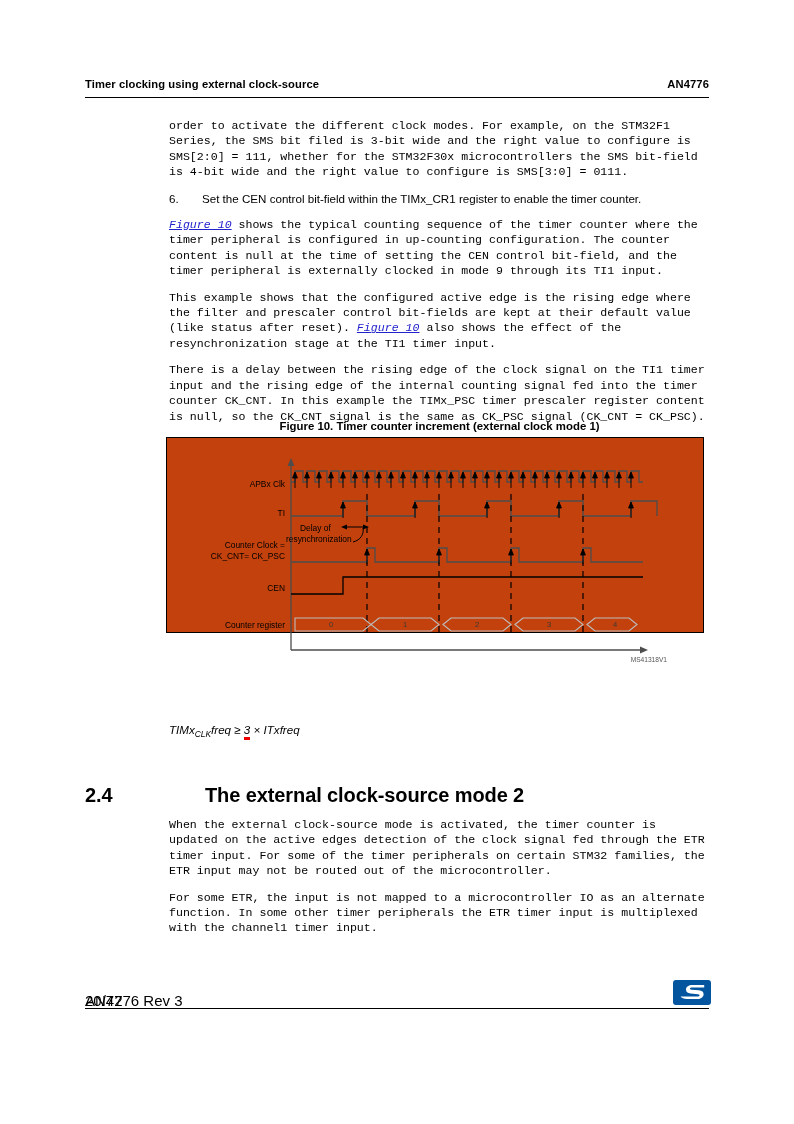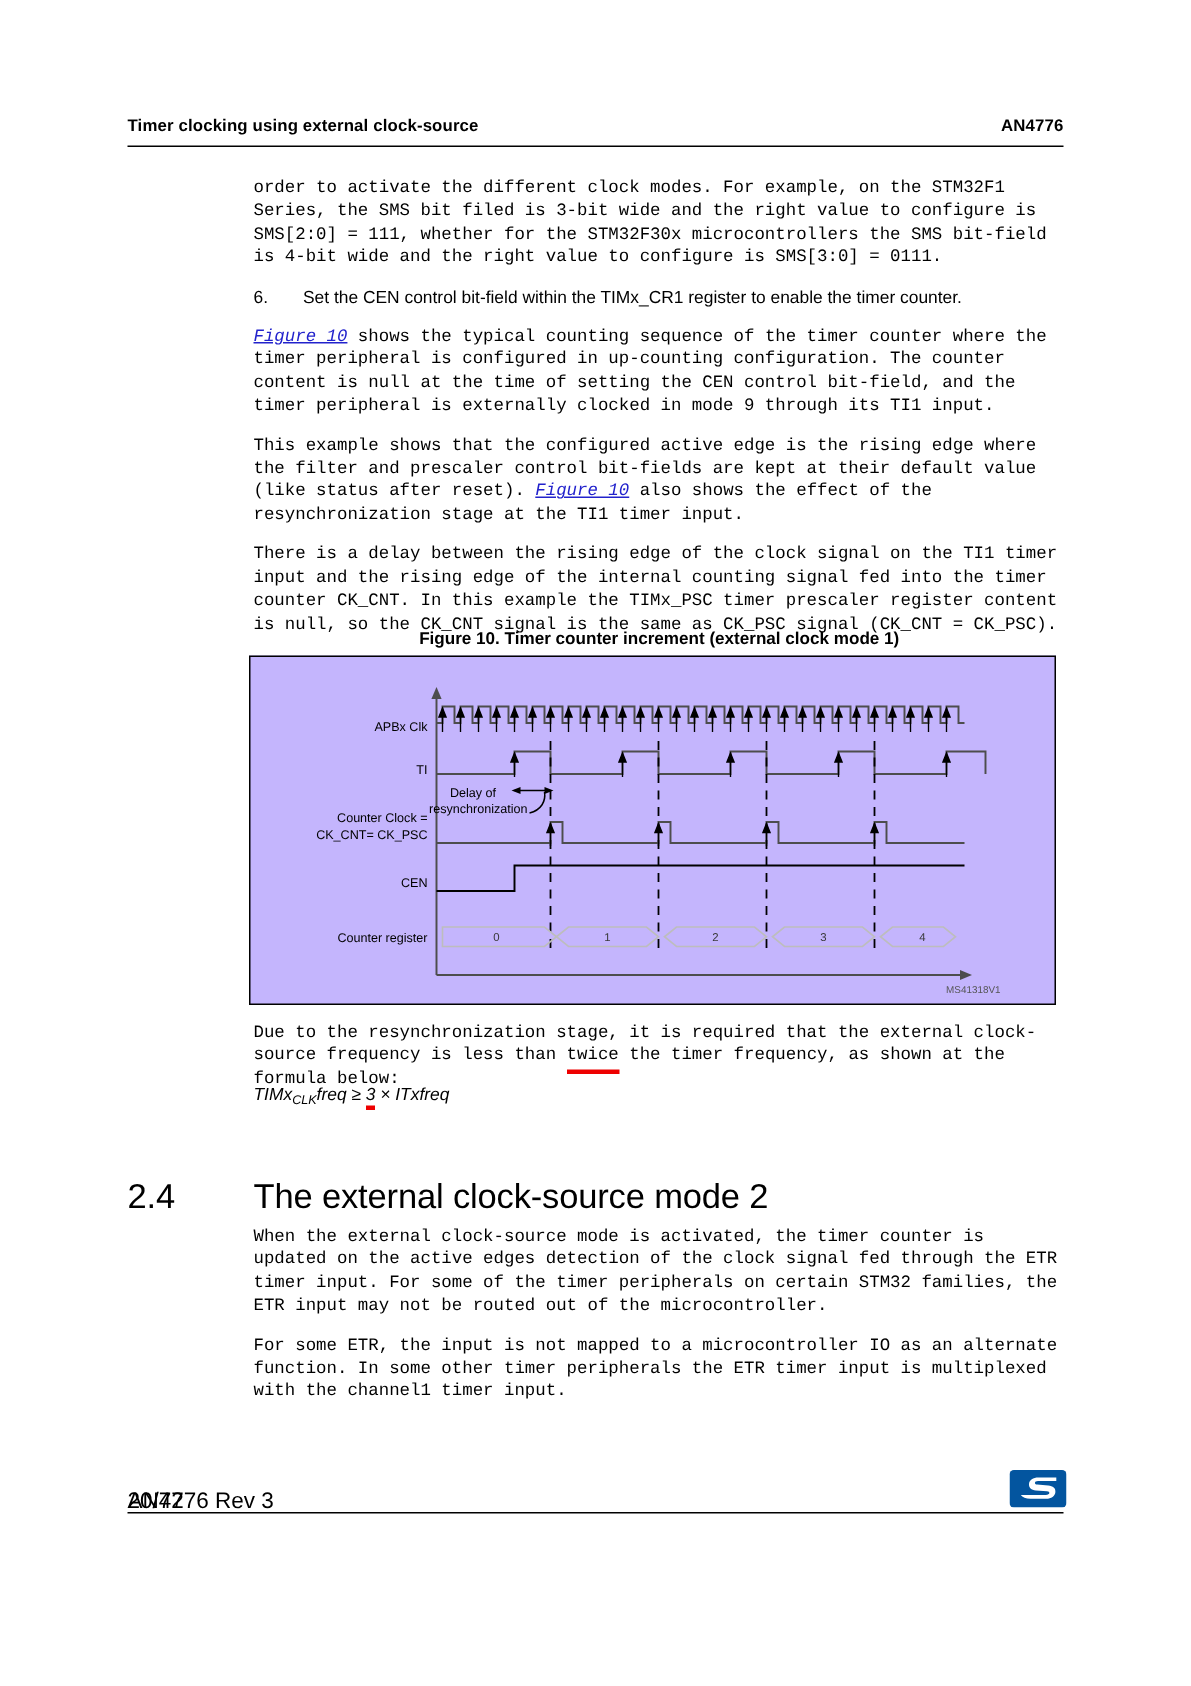--- a/index.html
+++ b/index.html
@@ -97,23 +97,23 @@
     width: 541px;
     text-align: center;
     font-size: 11.4px;
     font-weight: bold;
   }
   .fig-box {
     position: absolute;
     left: 166px;
     top: 437px;
     width: 538px;
-    height: 233px;
+    height: 196px;
     border: 1px solid #000000;
-    background: #c4b5fd;
+    background: #c2410c;
     box-sizing: border-box;
   }
   .fig-svg {
     display: block;
   }
 
   
   .formula {
     position: absolute;
     left: 169px;
@@ -128,23 +128,24 @@
     vertical-align: sub;
   }
 
   
   .section {
     position: absolute;
     left: 85px;
     top: 784px;
     width: 624px;
     display: flex;
-    font-size: 23px;
-    font-weight: normal;
+    font-size: 20px;
+    font-weight: bold;
     letter-spacing: -0.1px;
+    gap: 36px;
   }
   .section .secnum { width: 84px; flex: 0 0 84px; }
 
   
   .footer-rule {
     position: absolute;
     left: 85px;
     top: 1008px;
     width: 624px;
     height: 1px;
@@ -426,23 +427,20 @@
         <text x="238" y="189">1</text>
         <text x="310" y="189">2</text>
         <text x="382" y="189">3</text>
         <text x="448" y="189">4</text>
       </g>
 
       <text x="500" y="224" text-anchor="end" font-family="Liberation Sans, sans-serif" font-size="6.6" fill="#555">MS41318V1</text>
     </svg>
   </div>
 
-  <div class="content" style="top:681px;">
-    <p class="para"><span>Due to the resynchronization stage, it is required that the external clock-source frequency is less than </span><span class="redunder">twice</span><span> the timer frequency, as shown at the formula below:</span></p>
-  </div>
 
   <div class="formula"><span>TIMx</span><span class="sub">CLK</span><span>freq ≥ </span><span class="redunder">3</span><span> × ITxfreq</span></div>
 
   <div class="section">
     <span class="secnum">2.4</span>
     <span>The external clock-source mode 2</span>
   </div>
 
   <div class="content" style="top:817px;">
     <p class="para">When the external clock-source mode is activated, the timer counter is updated on the active edges detection of the clock signal fed through the ETR timer input. For some of the timer peripherals on certain STM32 families, the ETR input may not be routed out of the microcontroller.</p>

